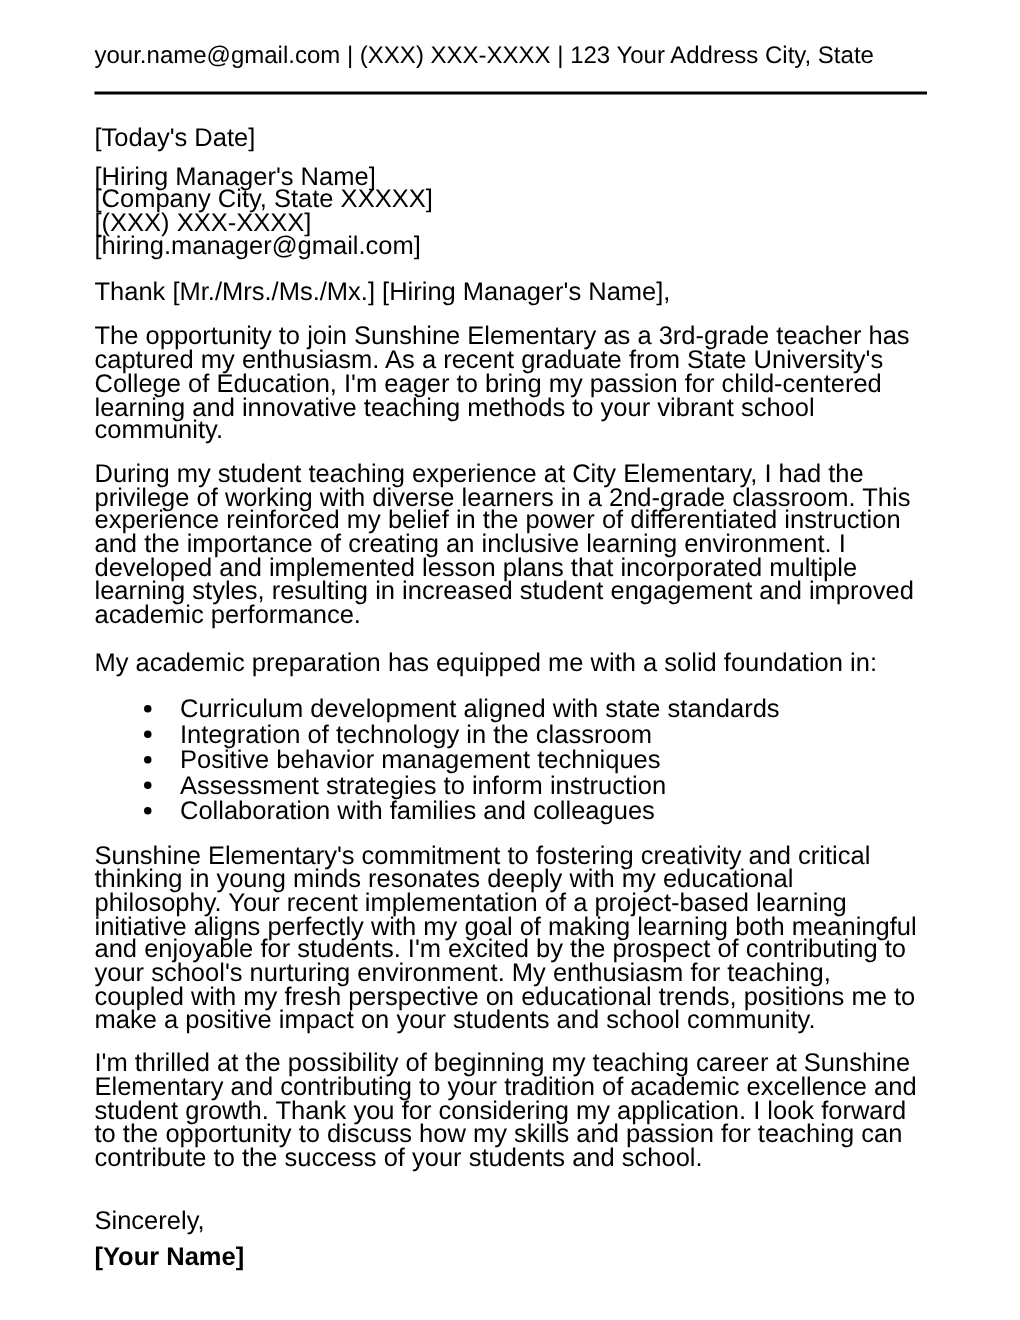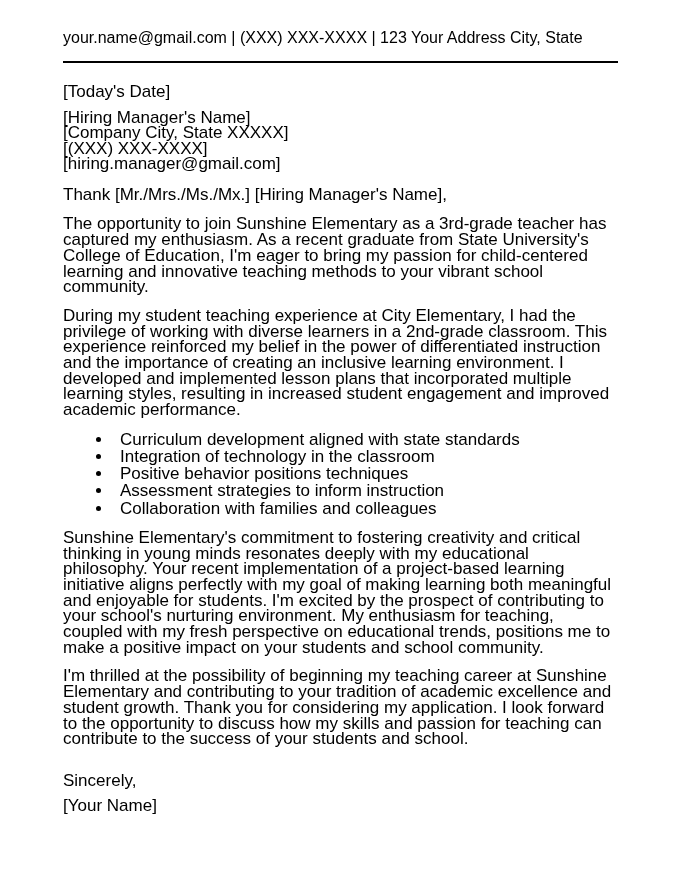--- a/index.html
+++ b/index.html
@@ -61,21 +61,21 @@
   .list-intro { margin-top: 16px !important; margin-bottom: 14px !important; }
   .skills-list {
     margin: 0 0 13px 0;
     padding-left: 50px;
   }
   .skills-list li {
     line-height: 17.2px;
     padding-left: 7px;
   }
   .signoff { margin-top: 26px !important; }
-  .signature { font-weight: normal; margin-top: 9px !important; }
+  .signature { font-weight: bold; margin-top: 9px !important; }
 </style>
 </head>
 <body>
 
 <div class="page">
 
 
   <div class="contact-line">your.name@gmail.com | (XXX) XXX-XXXX | 123 Your Address City, State</div>
 
   <hr class="header-rule">
@@ -90,25 +90,26 @@
       <div>[(XXX) XXX-XXXX]</div>
       <div>[hiring.manager@gmail.com]</div>
     </div>
 
     <p class="salutation">Thank [Mr./Mrs./Ms./Mx.] [Hiring Manager's Name],</p>
 
     <p class="para">The opportunity to join Sunshine Elementary as a 3rd-grade teacher has captured my enthusiasm. As a recent graduate from State University's College of Education, I'm eager to bring my passion for child-centered learning and innovative teaching methods to your vibrant school community.</p>
 
     <p class="para">During my student teaching experience at City Elementary, I had the privilege of working with diverse learners in a 2nd-grade classroom. This experience reinforced my belief in the power of differentiated instruction and the importance of creating an inclusive learning environment. I developed and implemented lesson plans that incorporated multiple learning styles, resulting in increased student engagement and improved academic performance.</p>
 
+    <p class="list-intro">My academic preparation has equipped me with a solid foundation in:</p>
 
     <ul class="skills-list">
       <li>Curriculum development aligned with state standards</li>
       <li>Integration of technology in the classroom</li>
-      <li>Positive behavior positions techniques</li>
+      <li>Positive behavior management techniques</li>
       <li>Assessment strategies to inform instruction</li>
       <li>Collaboration with families and colleagues</li>
     </ul>
 
     <p class="para">Sunshine Elementary's commitment to fostering creativity and critical thinking in young minds resonates deeply with my educational philosophy. Your recent implementation of a project-based learning initiative aligns perfectly with my goal of making learning both meaningful and enjoyable for students. I'm excited by the prospect of contributing to your school's nurturing environment. My enthusiasm for teaching, coupled with my fresh perspective on educational trends, positions me to make a positive impact on your students and school community.</p>
 
     <p class="para">I'm thrilled at the possibility of beginning my teaching career at Sunshine Elementary and contributing to your tradition of academic excellence and student growth. Thank you for considering my application. I look forward to the opportunity to discuss how my skills and passion for teaching can contribute to the success of your students and school.</p>
 
     <p class="signoff">Sincerely,</p>
 

